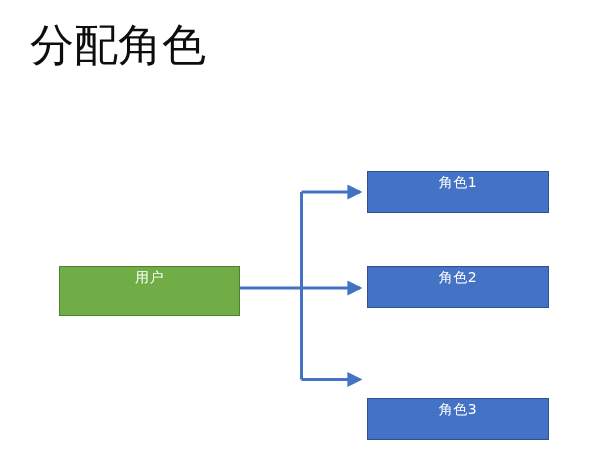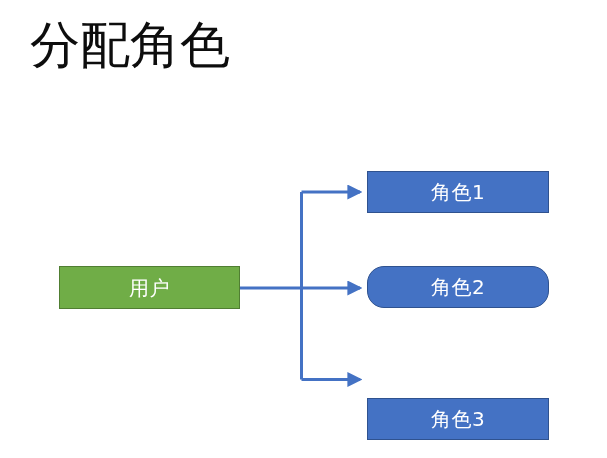--- a/index.html
+++ b/index.html
@@ -15,58 +15,57 @@
     position: relative;
     width: 607px;
     height: 458px;
     background: #ffffff;
     overflow: hidden;
   }
   #slide-title {
     position: absolute;
     left: 30px;
     top: 12px;
-    font-size: 50px;
+    font-size: 44px;
     line-height: 66px;
     color: #0d0d0d;
     font-weight: 400;
     letter-spacing: 0px;
     white-space: nowrap;
     font-family: "DejaVu Sans", "Liberation Sans", sans-serif;
   }
   .node {
     position: absolute;
     box-sizing: border-box;
     display: flex;
-    align-items: center;
     justify-content: center;
     color: #ffffff;
-    font-size: 20px;
+    font-size: 14px;
     line-height: 20px;
     letter-spacing: 0.5px;
     white-space: nowrap;
     font-family: "DejaVu Sans", "Liberation Sans", sans-serif;
   }
   .node-user {
     left: 59px;
     top: 266px;
     width: 181px;
-    height: 43px;
+    height: 50px;
     background: #70AD47;
     border: 1px solid #507E32;
   }
   .node-role {
     left: 367px;
     width: 182px;
     height: 42px;
     background: #4472C4;
     border: 1px solid #2F528F;
   }
   #node-role-1 { top: 171px; }
-  #node-role-2 { top: 266px; border-radius: 17px; }
+  #node-role-2 { top: 266px; }
   #node-role-3 { top: 358px; margin-top: 40px; }
 
   #connectors {
     position: absolute;
     left: 0;
     top: 0;
     width: 607px;
     height: 458px;
     pointer-events: none;
   }

